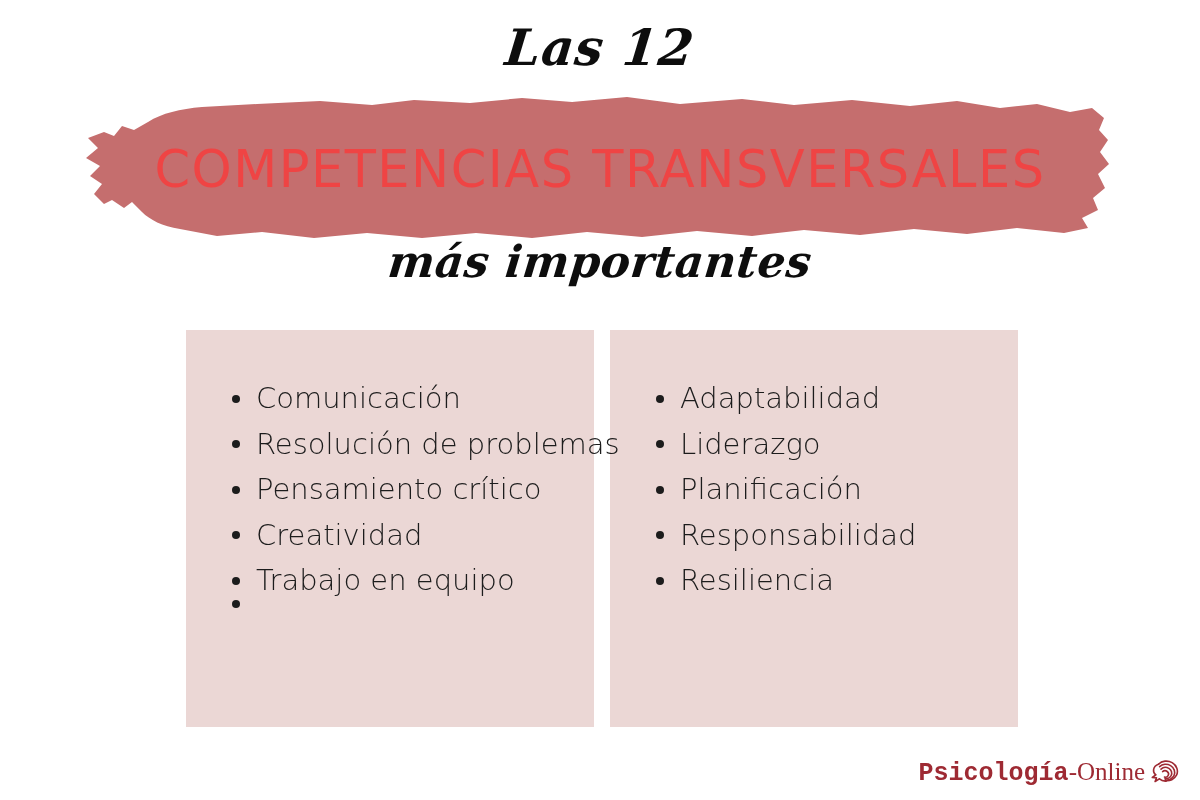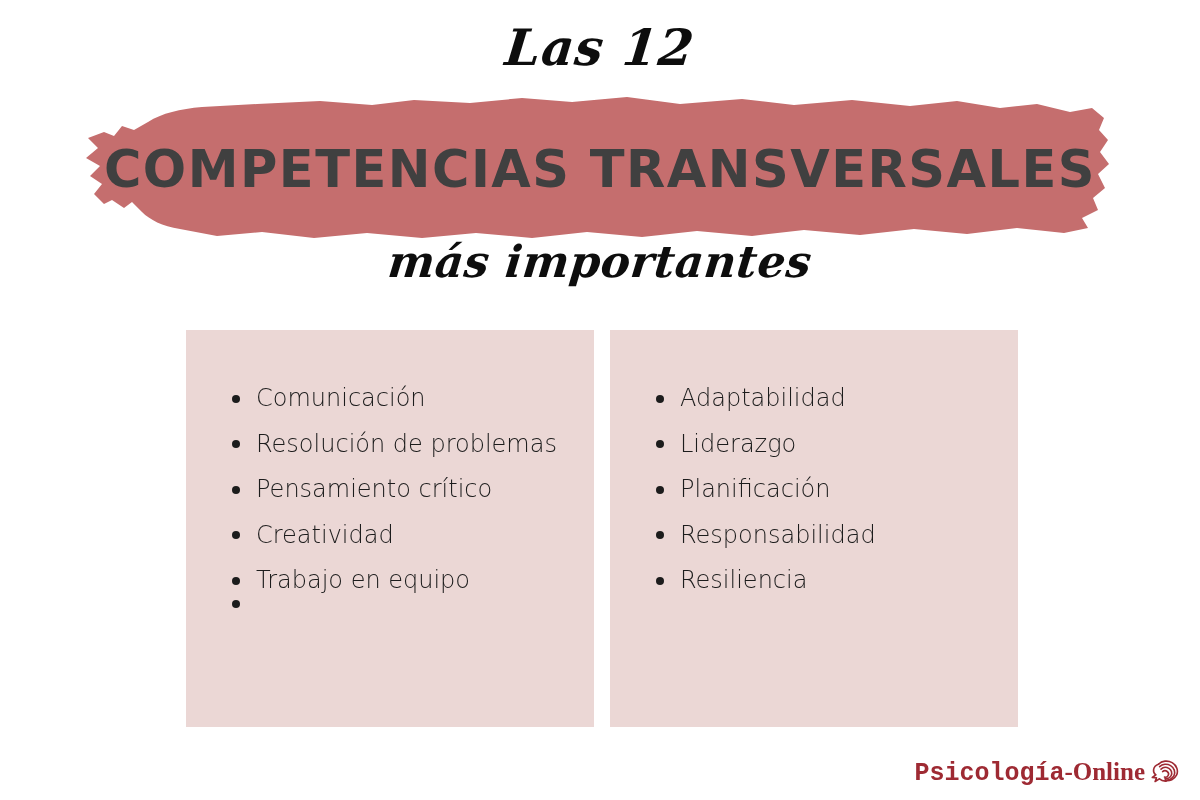--- a/index.html
+++ b/index.html
@@ -53,24 +53,24 @@
   .banner-title {
     position: absolute;
     left: 0;
     top: 0;
     width: 100%;
     height: 100%;
     display: flex;
     align-items: center;
     justify-content: center;
     font-family: "DejaVu Sans", sans-serif;
-    font-weight: 700;
+    font-weight: 400;
     font-size: 51px;
     letter-spacing: 1.5px;
-    color: #404040;
+    color: #ef4444;
     white-space: nowrap;
     padding-top: 4px;
   }
 
   
   .subtitle {
     position: absolute;
     top: 236px;
     left: 0;
     width: 1200px;
@@ -98,21 +98,21 @@
     width: 408px;
     height: 397px;
     background: #ebd7d5;
     padding: 46px 0 0 46px;
   }
   .panel ul { list-style: none; }
   .panel li {
     position: relative;
     font-family: "DejaVu Sans", sans-serif;
     font-weight: 300;
-    font-size: 24px;
+    font-size: 29px;
     line-height: 45.5px;
     color: #1c1c1c;
     padding-left: 24px;
     white-space: nowrap;
   }
   .panel li .bullet {
     position: absolute;
     left: 0;
     top: 50%;
     transform: translateY(-50%);
@@ -132,21 +132,21 @@
     gap: 3px;
   }
   .logo-text {
     font-family: "Liberation Serif", serif;
     font-size: 25px;
     color: #9e2a33;
     letter-spacing: 0px;
     white-space: nowrap;
   }
   .logo-text .bold { font-weight: 700; font-family: Liberation Mono, monospace; }
-  .logo-text .thin { font-weight: 700; margin-top: 18px; }
+  .logo-text .thin { font-weight: 400; margin-top: 18px; }
   .brain-icon { display: block; }
 </style>
 </head>
 <body>
 
 <div id="page">
 
   <div class="eyebrow">Las 12</div>
 
   <div class="banner-wrap">

